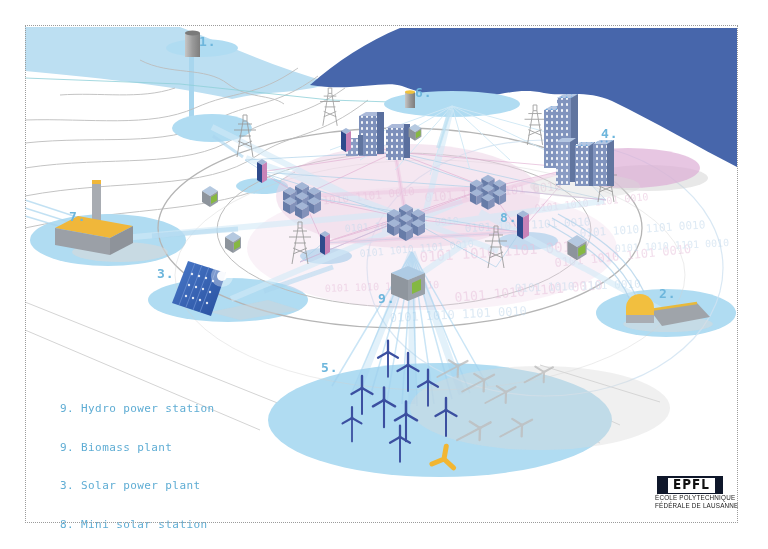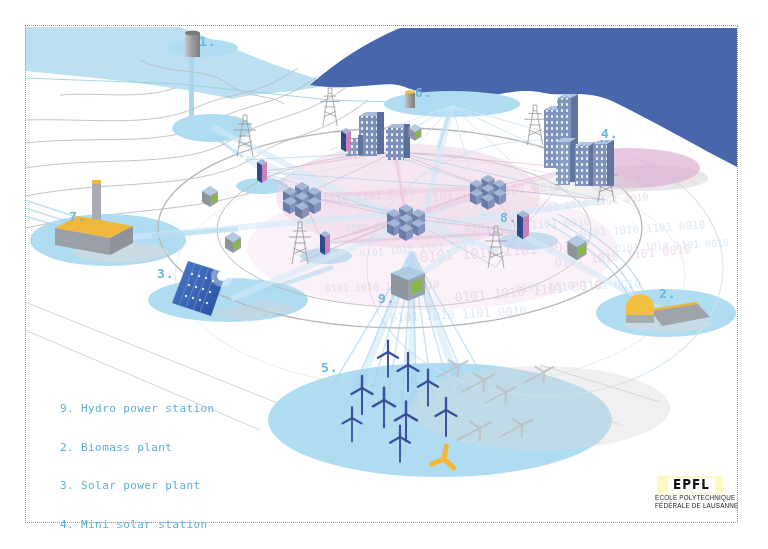--- a/index.html
+++ b/index.html
@@ -7,21 +7,21 @@
          font-family:"DejaVu Sans Mono",monospace;}
   .frame{position:absolute;left:25px;top:25px;width:711px;height:496px;
          border:1px dotted #9b9b9b;pointer-events:none;}
   svg.scene{position:absolute;left:0;top:0;}
   .marker{position:absolute;color:#6db6dc;font-size:13px;font-weight:bold;letter-spacing:1px;}
   .legend{position:absolute;left:60px;top:377px;color:#5fadd4;font-size:11px;line-height:12.9px;
           letter-spacing:0.4px;white-space:pre;}
   .legend div{height:12.9px;}
   .logo{position:absolute;left:655px;top:476px;width:70px;text-align:center;
         font-family:"Liberation Sans",sans-serif;}
-  .logo-box{position:relative;width:66px;height:18px;background:#fef9c3;margin:0 auto;}
+  .logo-box{position:relative;width:66px;height:18px;background:#0f172a;margin:0 auto;}
   .logo-inner{position:absolute;left:11px;top:1.5px;right:8px;bottom:1.5px;background:#ffffff;
         display:flex;align-items:center;justify-content:center;}
   .logo-acronym{font-size:12px;font-weight:bold;color:#111;letter-spacing:1px;
         font-family:"DejaVu Sans",sans-serif;transform:scaleY(1.1);}
   .logo-line{font-size:6.3px;color:#222;letter-spacing:0.2px;line-height:7.5px;white-space:nowrap;}
 </style>
 </head>
 <body>
 
 <div class="stage">
@@ -410,23 +410,23 @@
 <span class="marker" style="left:157px;top:266px">3.</span>
 <span class="marker" style="left:601px;top:126px">4.</span>
 <span class="marker" style="left:321px;top:360px">5.</span>
 <span class="marker" style="left:415px;top:85px">6.</span>
 <span class="marker" style="left:69px;top:209px">7.</span>
 <span class="marker" style="left:500px;top:210px">8.</span>
 <span class="marker" style="left:378px;top:291px">9.</span>
 
 <div class="legend">
   <div>9. Hydro power station</div>
-  <div>2. Biomass plant</div>
+  <div>9. Biomass plant</div>
   <div>3. Solar power plant</div>
-  <div>4. Mini solar station</div>
+  <div>8. Mini solar station</div>
   
   
   
   
   
 </div>
 
 <div class="logo">
   <div class="logo-box">
     <div class="logo-inner">

